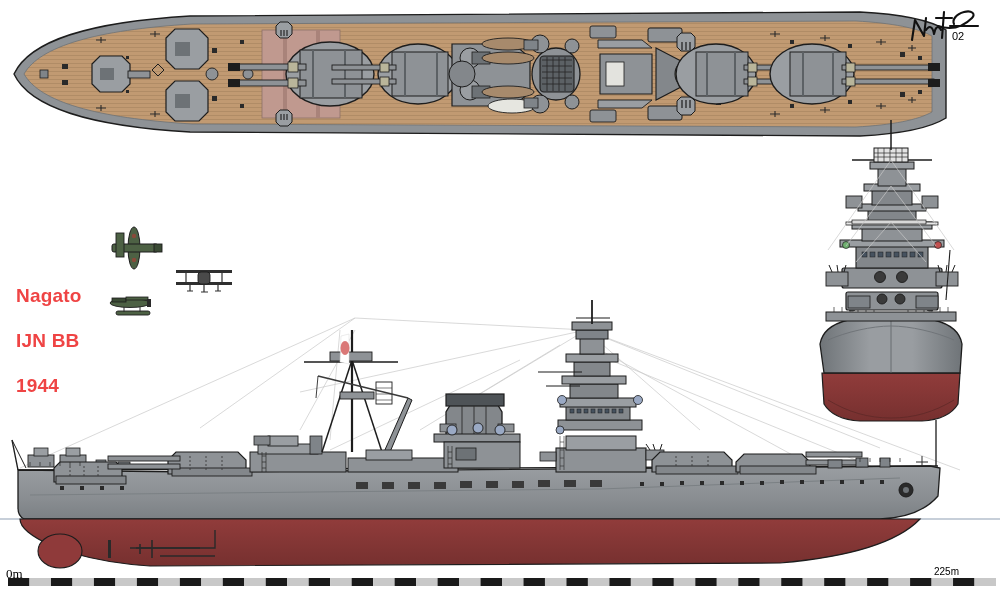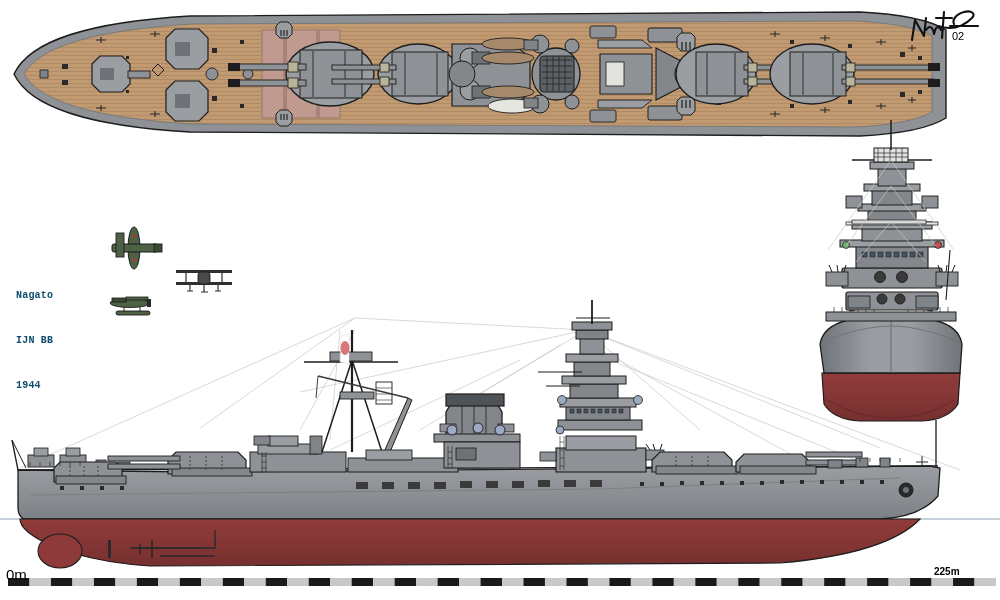--- a/index.html
+++ b/index.html
@@ -15,25 +15,25 @@
     height: 600px;
     background: #ffffff;
     overflow: hidden;
   }
   svg.layer { position: absolute; top: 0; left: 0; width: 1000px; height: 600px; }
 
   
   #caption {
     position: absolute;
     left: 16px; top: 258px;
-    font-family: Liberation Mono, monospace;
+    font-family: Liberation Sans, sans-serif;
     font-weight: bold;
-    font-size: 10px;
+    font-size: 19px;
     line-height: 15px;
-    color: #0c4a6e;
+    color: #ef4444;
     letter-spacing: 0.2px;
     white-space: pre;
   }
   #caption div { margin: 0; padding: 0; }
 
   
   #signature {
     position: absolute;
     left: 906px; top: 4px;
     width: 80px; height: 46px;
@@ -42,28 +42,27 @@
     position: absolute;
     left: 952px; top: 30px;
     font-family: "Liberation Sans", sans-serif;
     font-size: 11px;
     color: #000;
   }
 
   
   #scale-left-label {
     position: absolute; left: 6px; top: 566px;
-    font-size: 15px; color: #000;
-    font-family: Liberation Sans, sans-serif;
+    font-size: 13px; color: #000;
+    font-family: Liberation Serif, serif;
   }
   #scale-right-label {
     position: absolute; left: 934px; top: 566px;
     font-size: 10px; color: #000;
     font-family: "Liberation Sans", sans-serif;
-    font-weight: bold;
   }
 </style>
 </head>
 <body>
 
 <div id="sheet">
 
   <svg class="layer" viewBox="0 0 1000 600">
     <defs>
 

